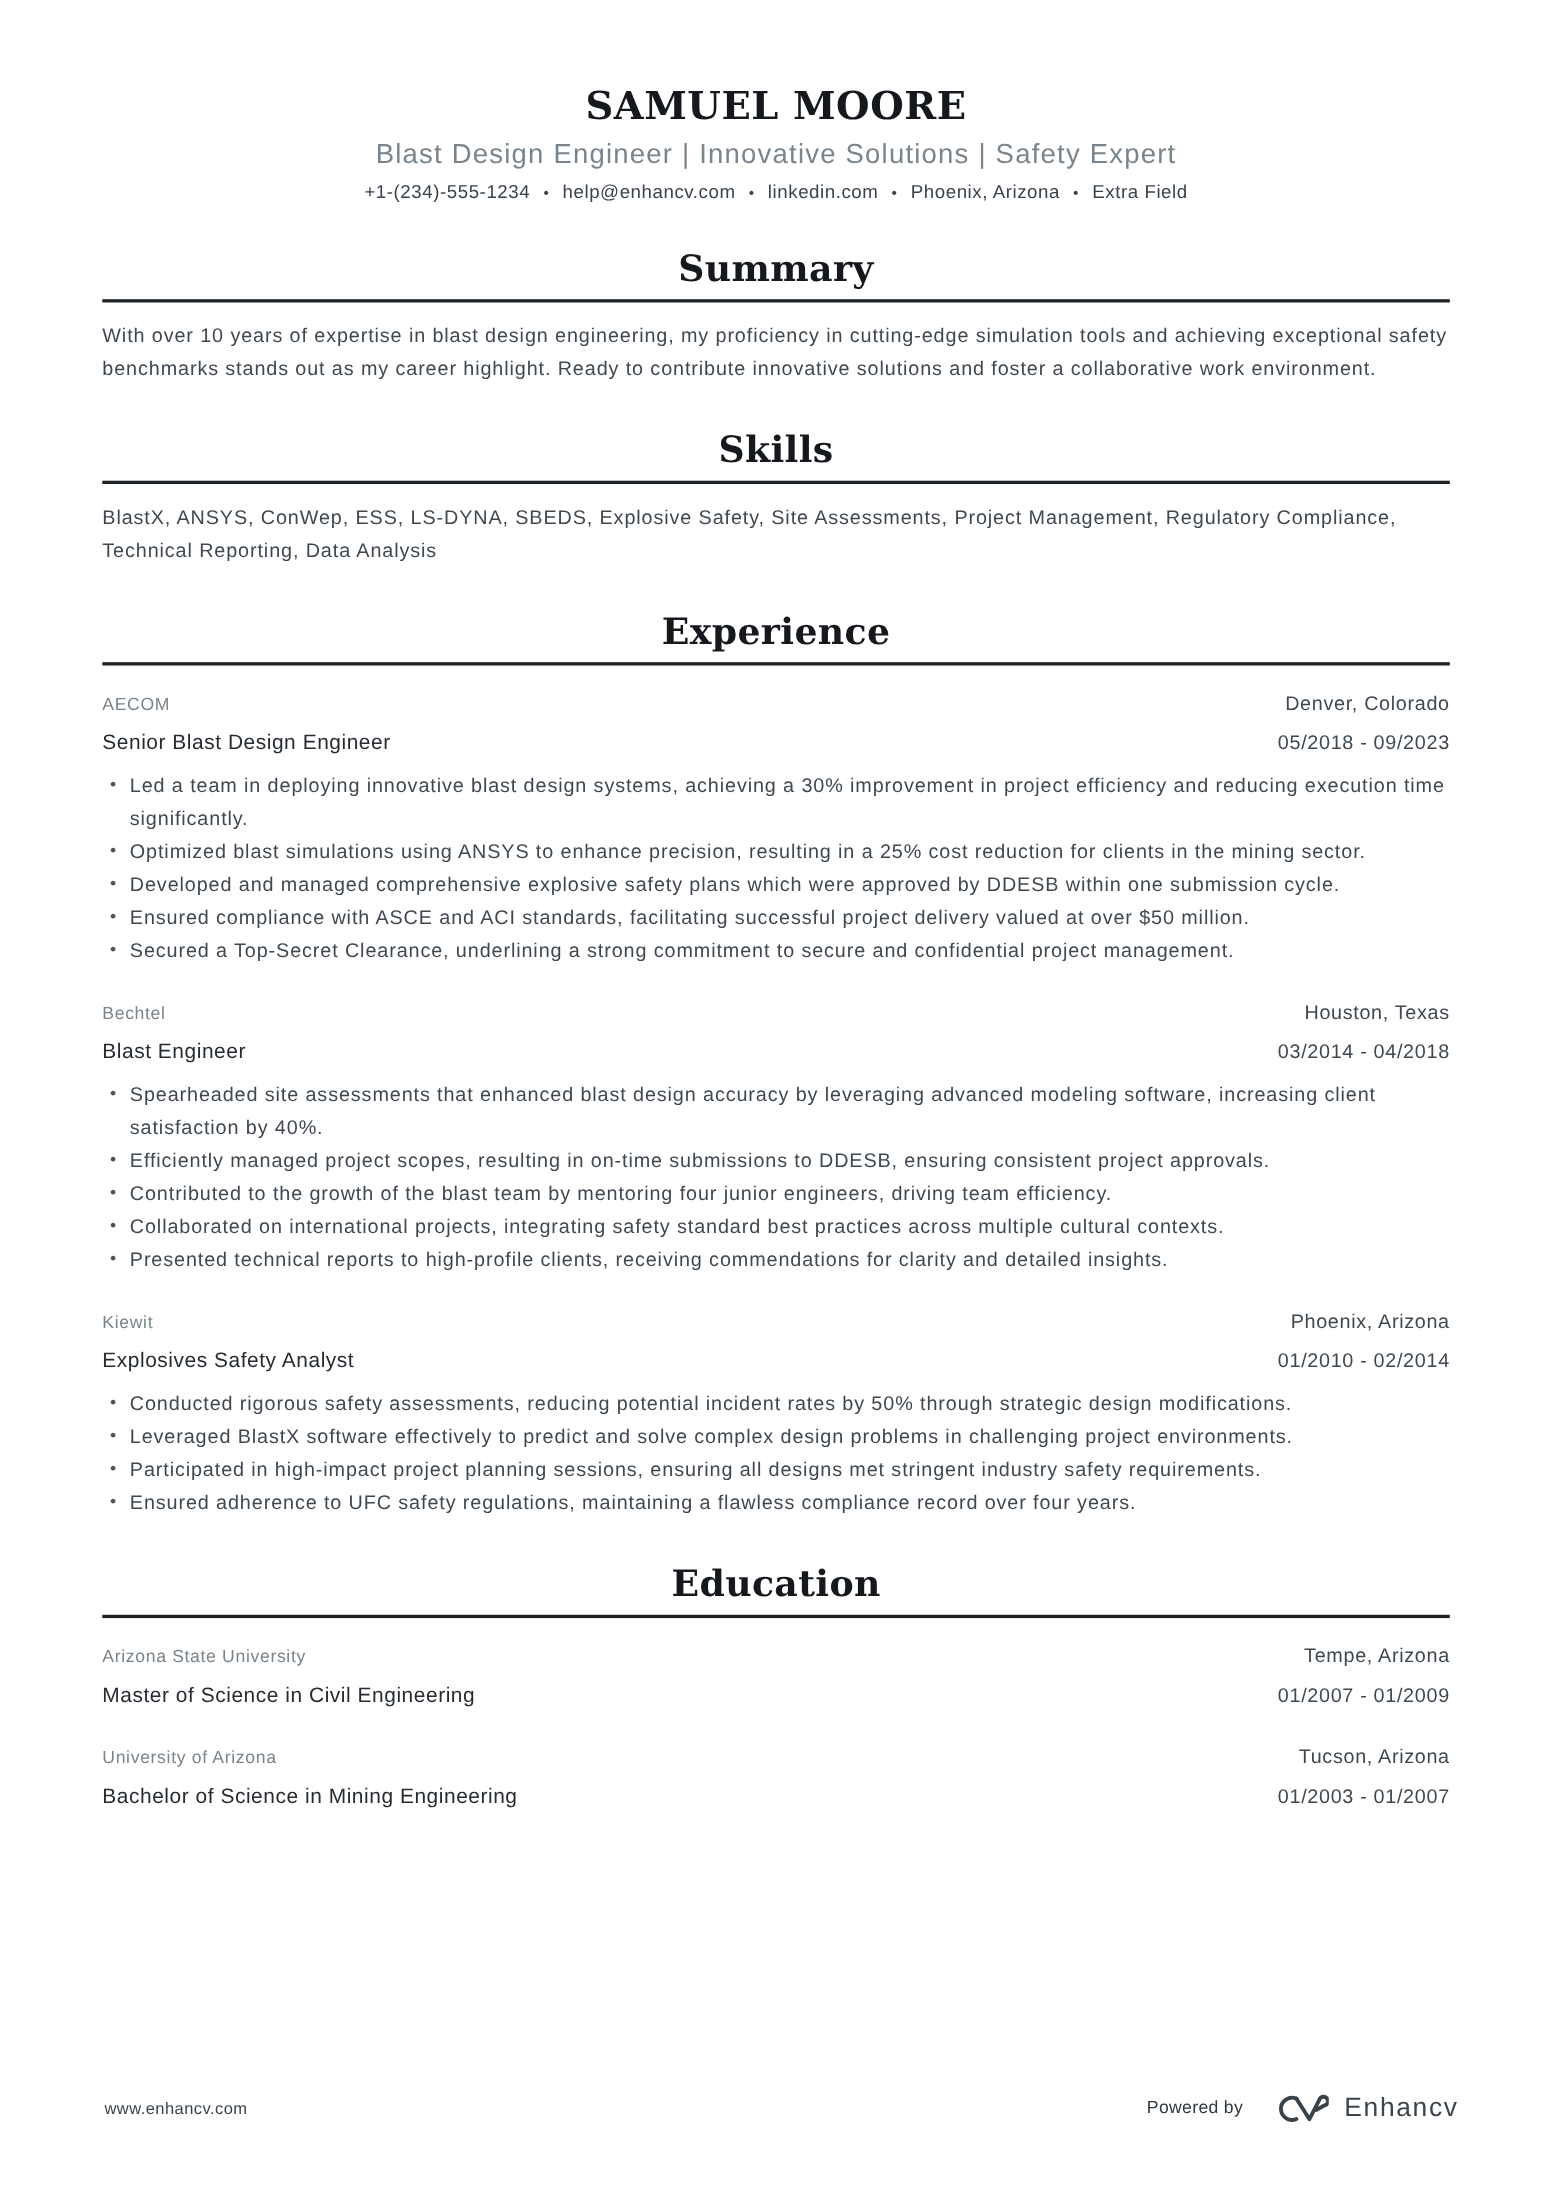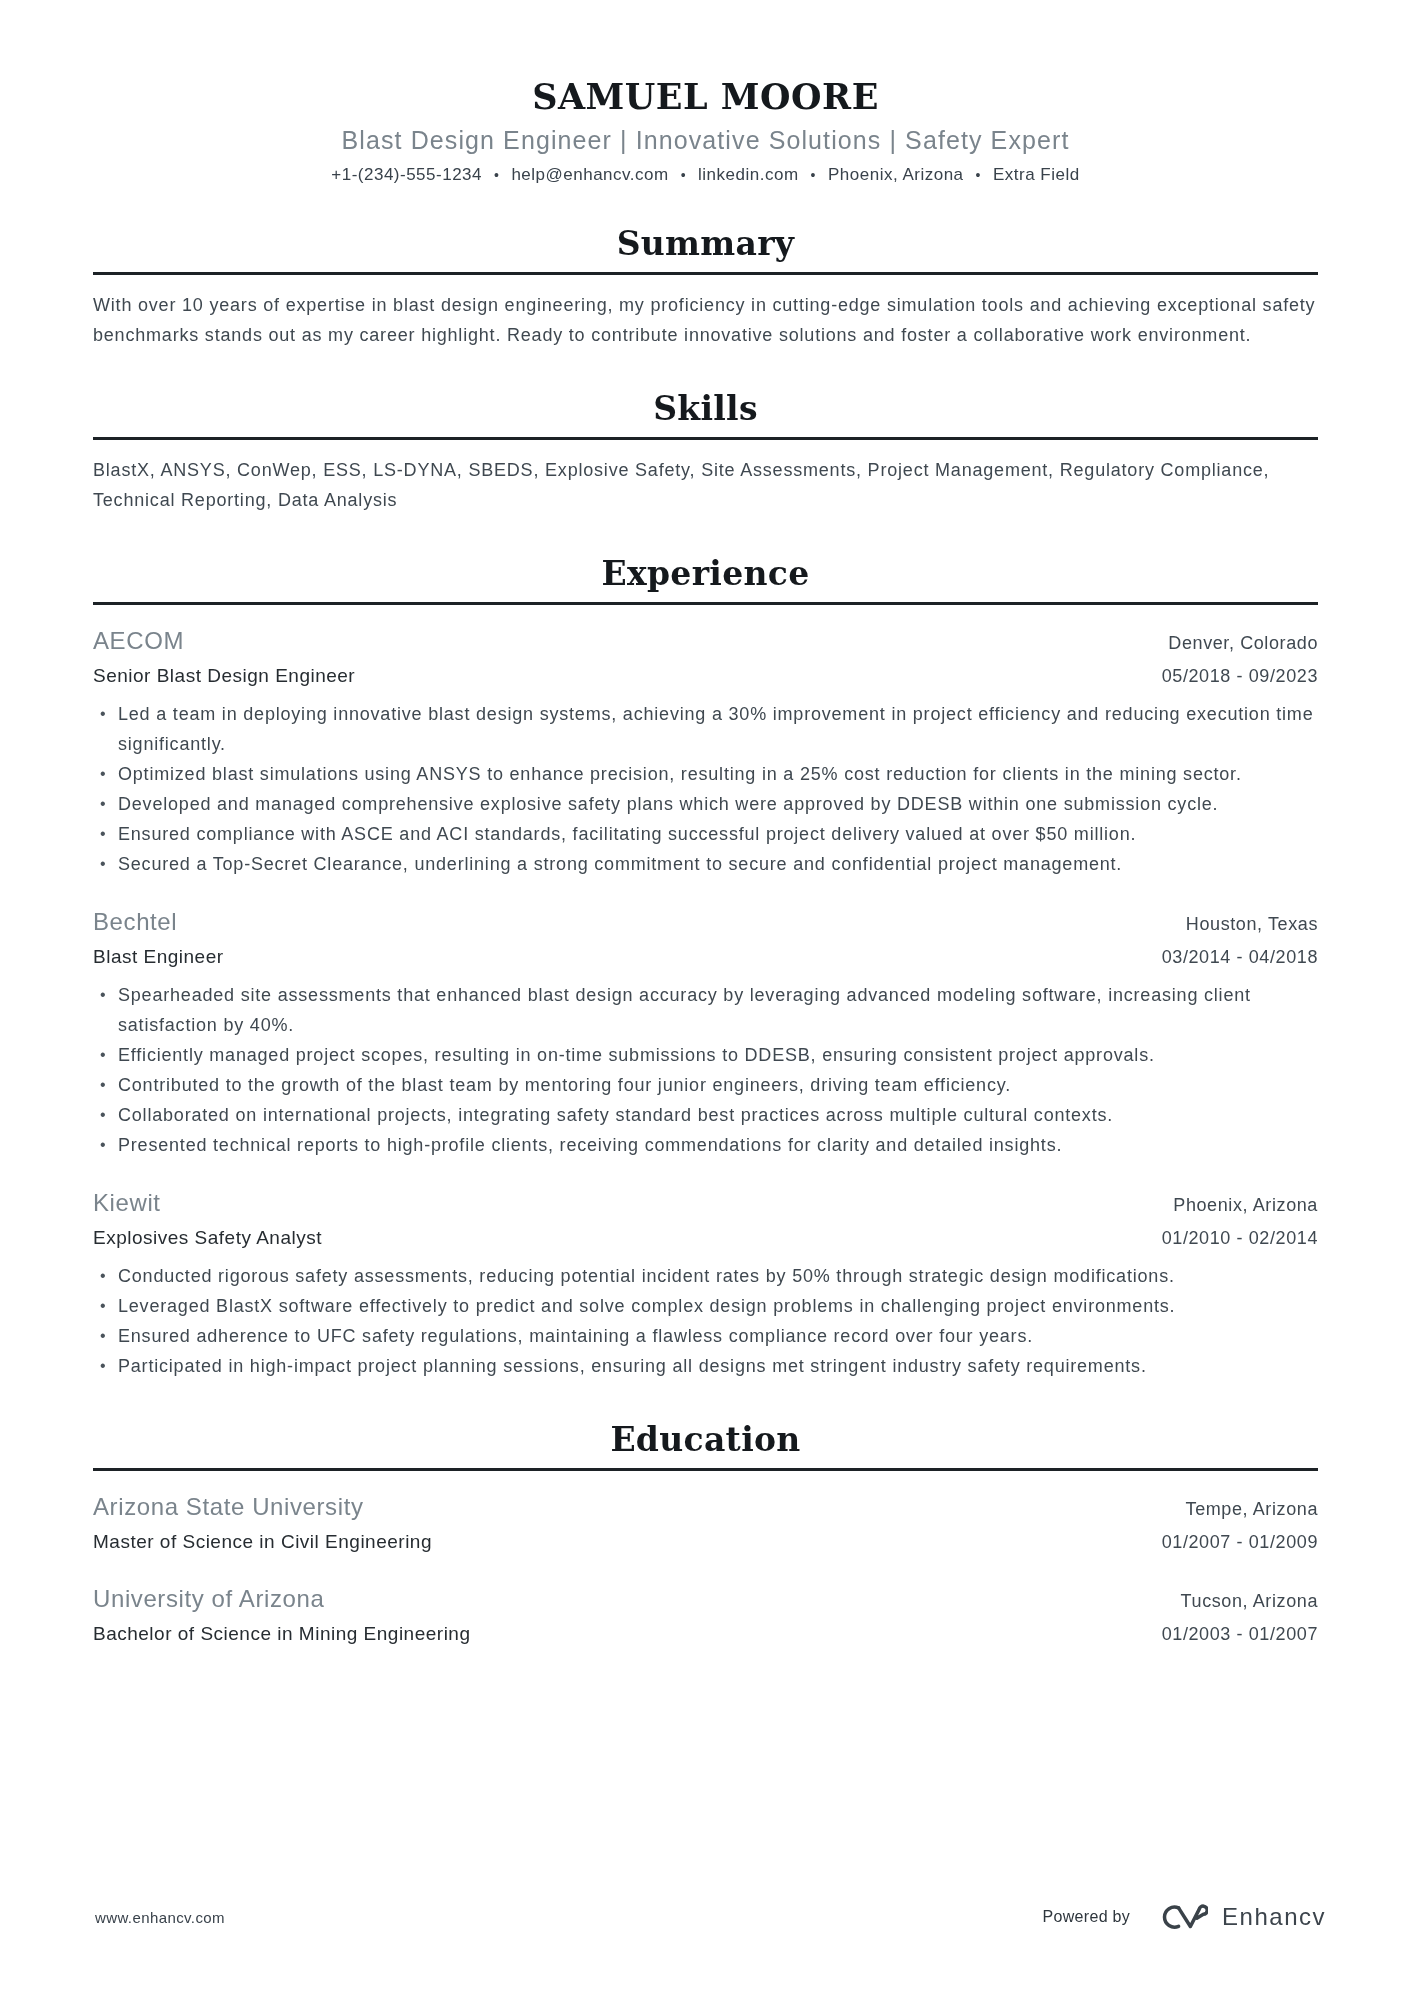--- a/index.html
+++ b/index.html
@@ -55,21 +55,21 @@
     margin:15px 0 0;
     font-size:18px; line-height:30px;
     letter-spacing:0.8px; color:#3f4850;
   }
 
   
   .entry { margin-top:20px; }
   .entry + .entry { margin-top:27px; }
   .row { display:flex; justify-content:space-between; align-items:baseline; }
   .org {
-    font-size:24px; line-height:32px;
+    font-size:16px; line-height:32px;
     letter-spacing:0.6px; color:#7a848c;
   }
   .meta {
     font-size:18px; line-height:28px;
     letter-spacing:0.6px; color:#3f4850;
     text-align:left; white-space:nowrap;
   }
   .role {
     margin-top:5px;
     font-size:19px; line-height:28px;
@@ -199,23 +199,23 @@
       <div class="row">
         <span class="role">Explosives Safety Analyst</span>
         <span class="meta">01/2010 - 02/2014</span>
       </div>
       <ul class="bullets">
 
           <li>Conducted rigorous safety assessments, reducing potential incident rates by 50% through strategic design modifications.</li>
 
           <li>Leveraged BlastX software effectively to predict and solve complex design problems in challenging project environments.</li>
 
+          <li>Participated in high-impact project planning sessions, ensuring all designs met stringent industry safety requirements.</li>
+
           <li>Ensured adherence to UFC safety regulations, maintaining a flawless compliance record over four years.</li>
-
-          <li>Participated in high-impact project planning sessions, ensuring all designs met stringent industry safety requirements.</li>
 
       </ul>
     </div>
   </section>
 
   <section>
     <h2 class="sec-title">Education</h2>
     <div class="sec-rule"></div>
 
     <div class="entry">

